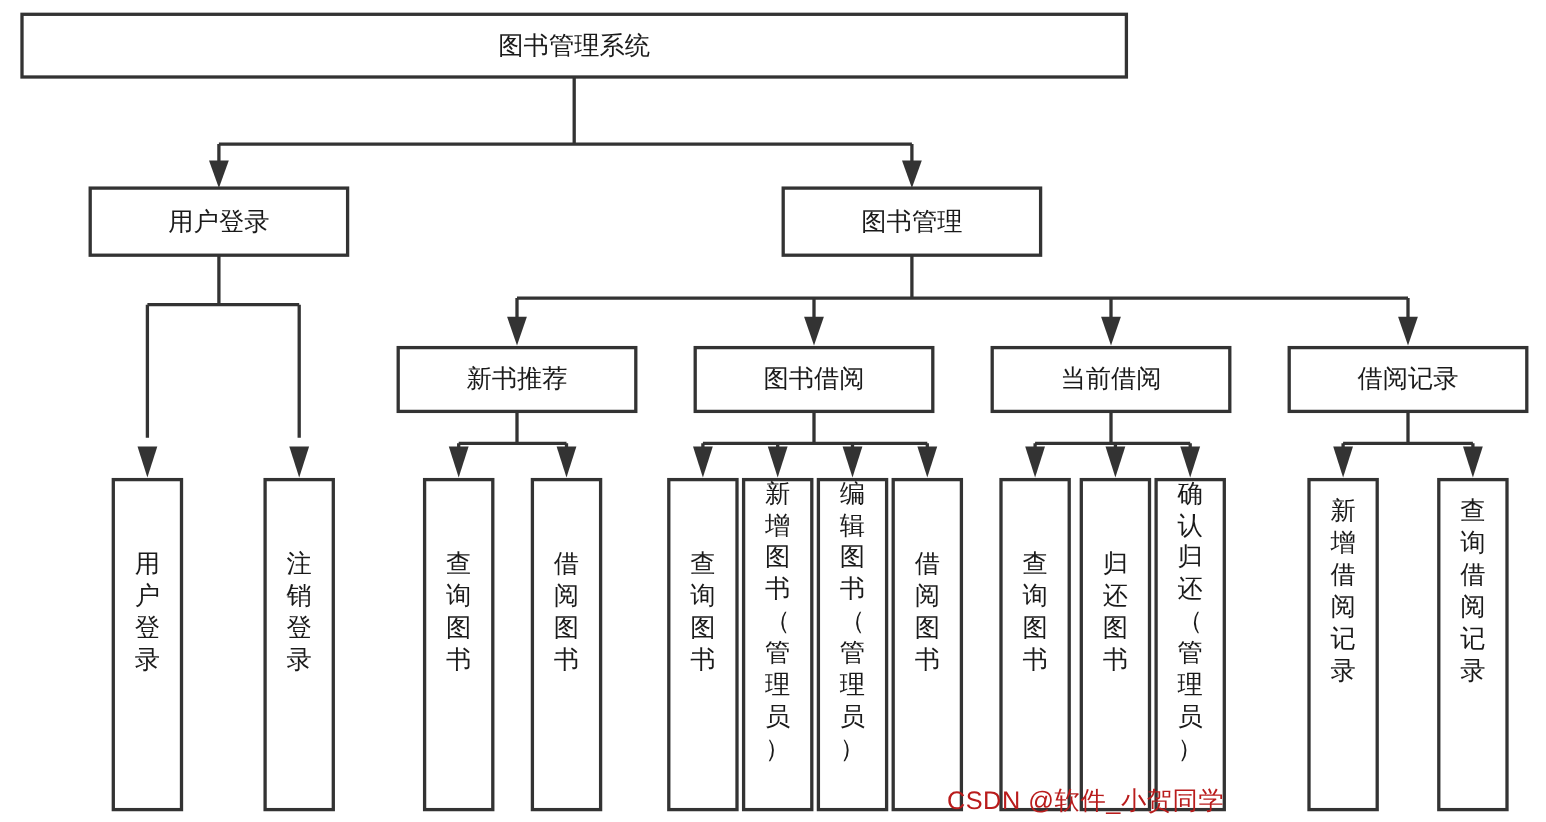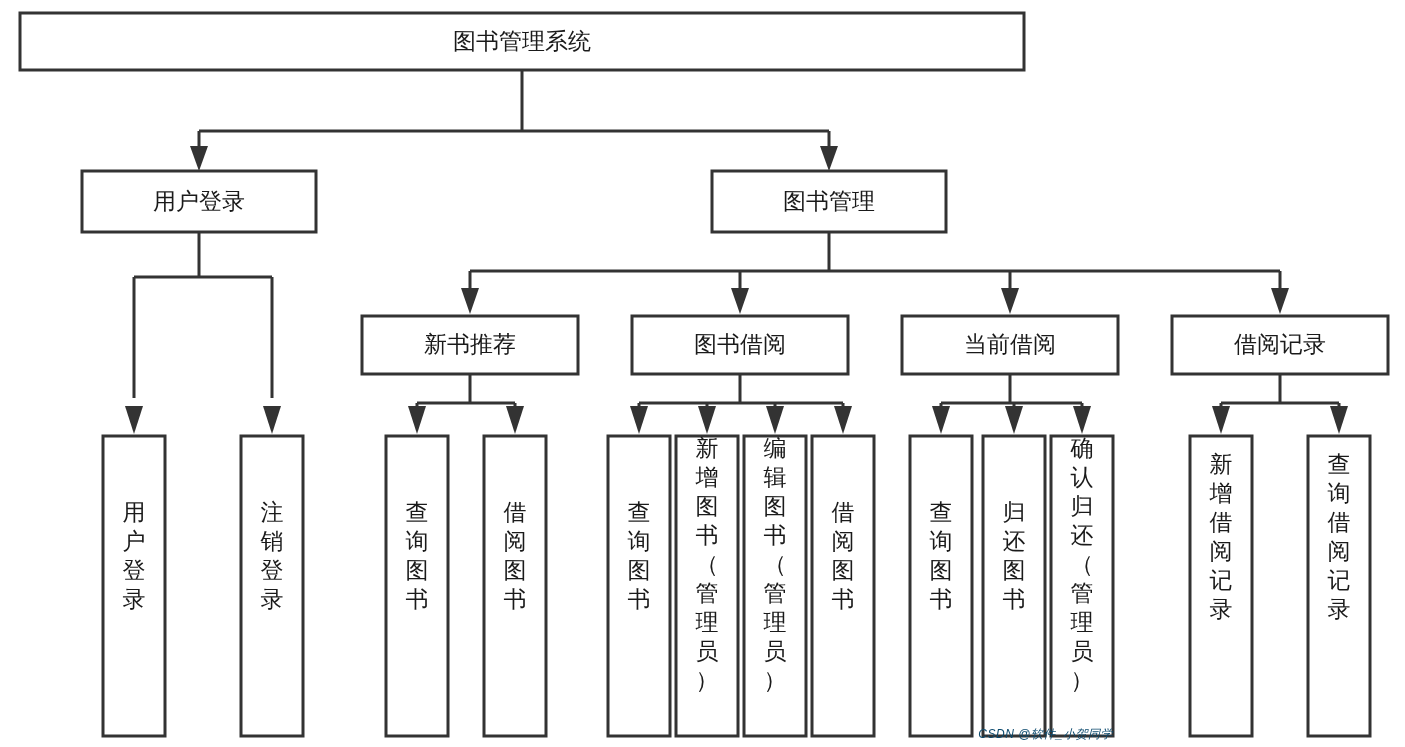--- a/index.html
+++ b/index.html
@@ -53,26 +53,25 @@
     fill: #1a1a1a;
     font-family: "Liberation Sans", "DejaVu Sans", sans-serif;
     font-size: 23px;
     text-anchor: middle;
   }
   .watermark-text {
     position: absolute;
     right: 8px;
     bottom: 4px;
     font-family: "Liberation Sans", "DejaVu Sans", sans-serif;
-    font-size: 12px;
-    color: #0c4a6e;
+    font-size: 23px;
+    color: #b91c1c;
     letter-spacing: 0.5px;
     white-space: nowrap;
     pointer-events: none;
-    font-style: italic;
   }
 </style>
 </head>
 <body>
 
 <div id="diagram-root">
 
   <svg id="flow-svg" viewBox="0 0 1405 747">
 
     <g>

